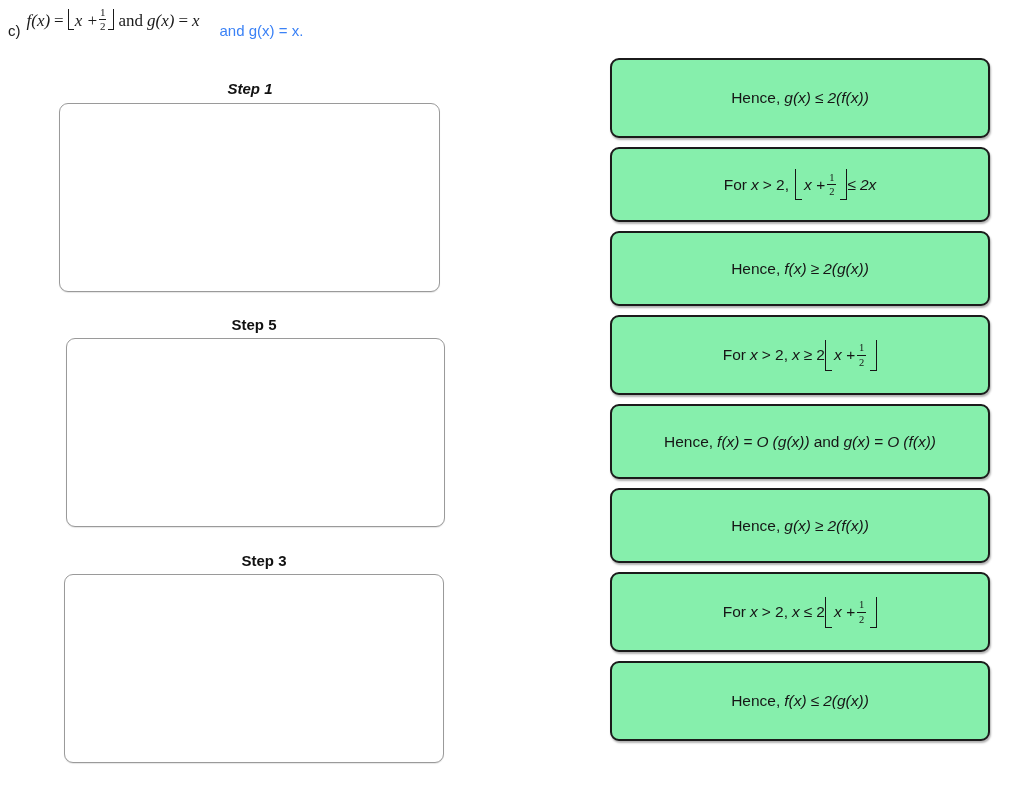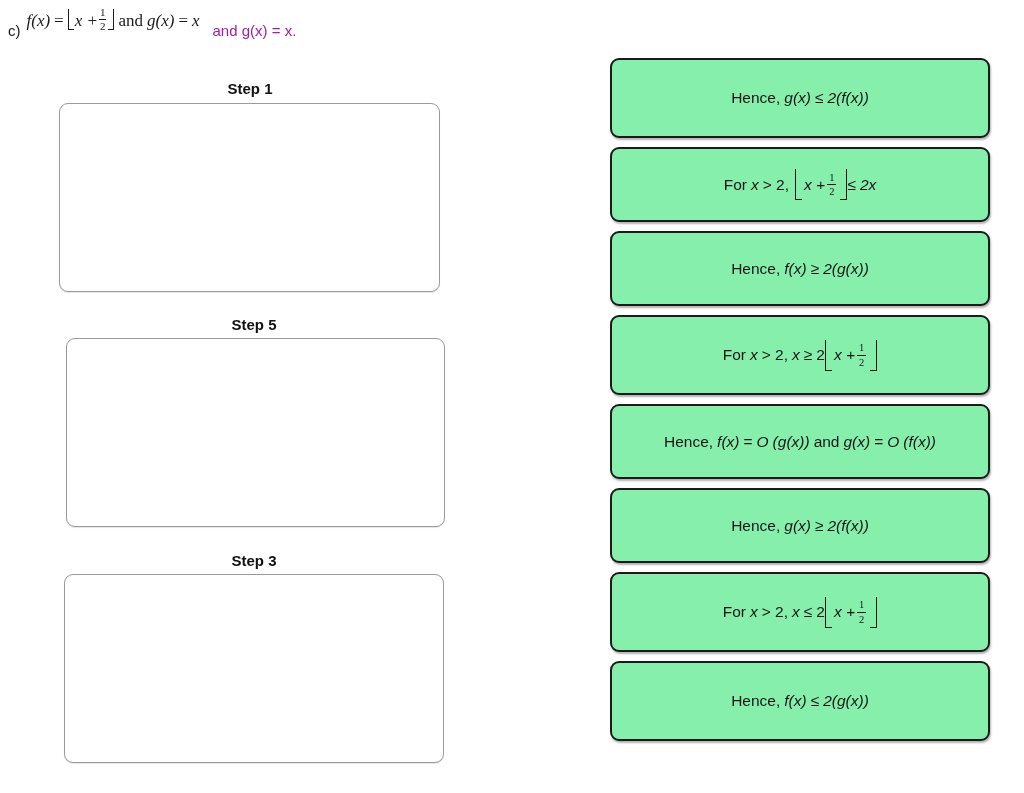--- a/index.html
+++ b/index.html
@@ -38,22 +38,22 @@
     font-family: "Liberation Serif", serif;
     font-size: 17px;
     color: #1a1a1a;
     margin-left: 6px;
     display: inline-flex;
     align-items: center;
   }
   .q-tail {
     font-family: "Liberation Sans", sans-serif;
     font-size: 15px;
-    color: #a21caf;
-    margin-left: 13px;
+    color: #3b82f6;
+    margin-left: 20px;
     align-self: flex-end;
     padding-bottom: 1px;
   }
   .mi { font-style: italic; }
   .mtxt { font-style: normal; }
   .op { margin: 0 4px; }
 
   
   .frac-s {
     display: inline-flex;
@@ -94,27 +94,27 @@
   }
   .dropzone {
     position: absolute;
     box-sizing: border-box;
     background: #ffffff;
     border: 1px solid #9a9a9a;
     border-radius: 9px;
     box-shadow: 0 1px 1px rgba(0,0,0,0.10);
   }
 
-  #step-label-1 { left: 190px; top: 80px; }
+  #step-label-1 { left: 190px; top: 80px; font-style: italic; }
   #dropzone-1   { left: 59px;  top: 103px; width: 381px; height: 189px; }
 
   #step-label-2 { left: 194px; top: 316px; }
   #dropzone-2   { left: 66px;  top: 338px; width: 379px; height: 189px; }
 
-  #step-label-3 { left: 194px; top: 552px; }
+  #step-label-3 { left: 204px; top: 552px; }
   #dropzone-3   { left: 64px;  top: 574px; width: 380px; height: 189px; }
 
   
   #option-list {
     position: absolute;
     left: 610px;
     top: 58px;
     width: 380px;
   }
   .option-card {

